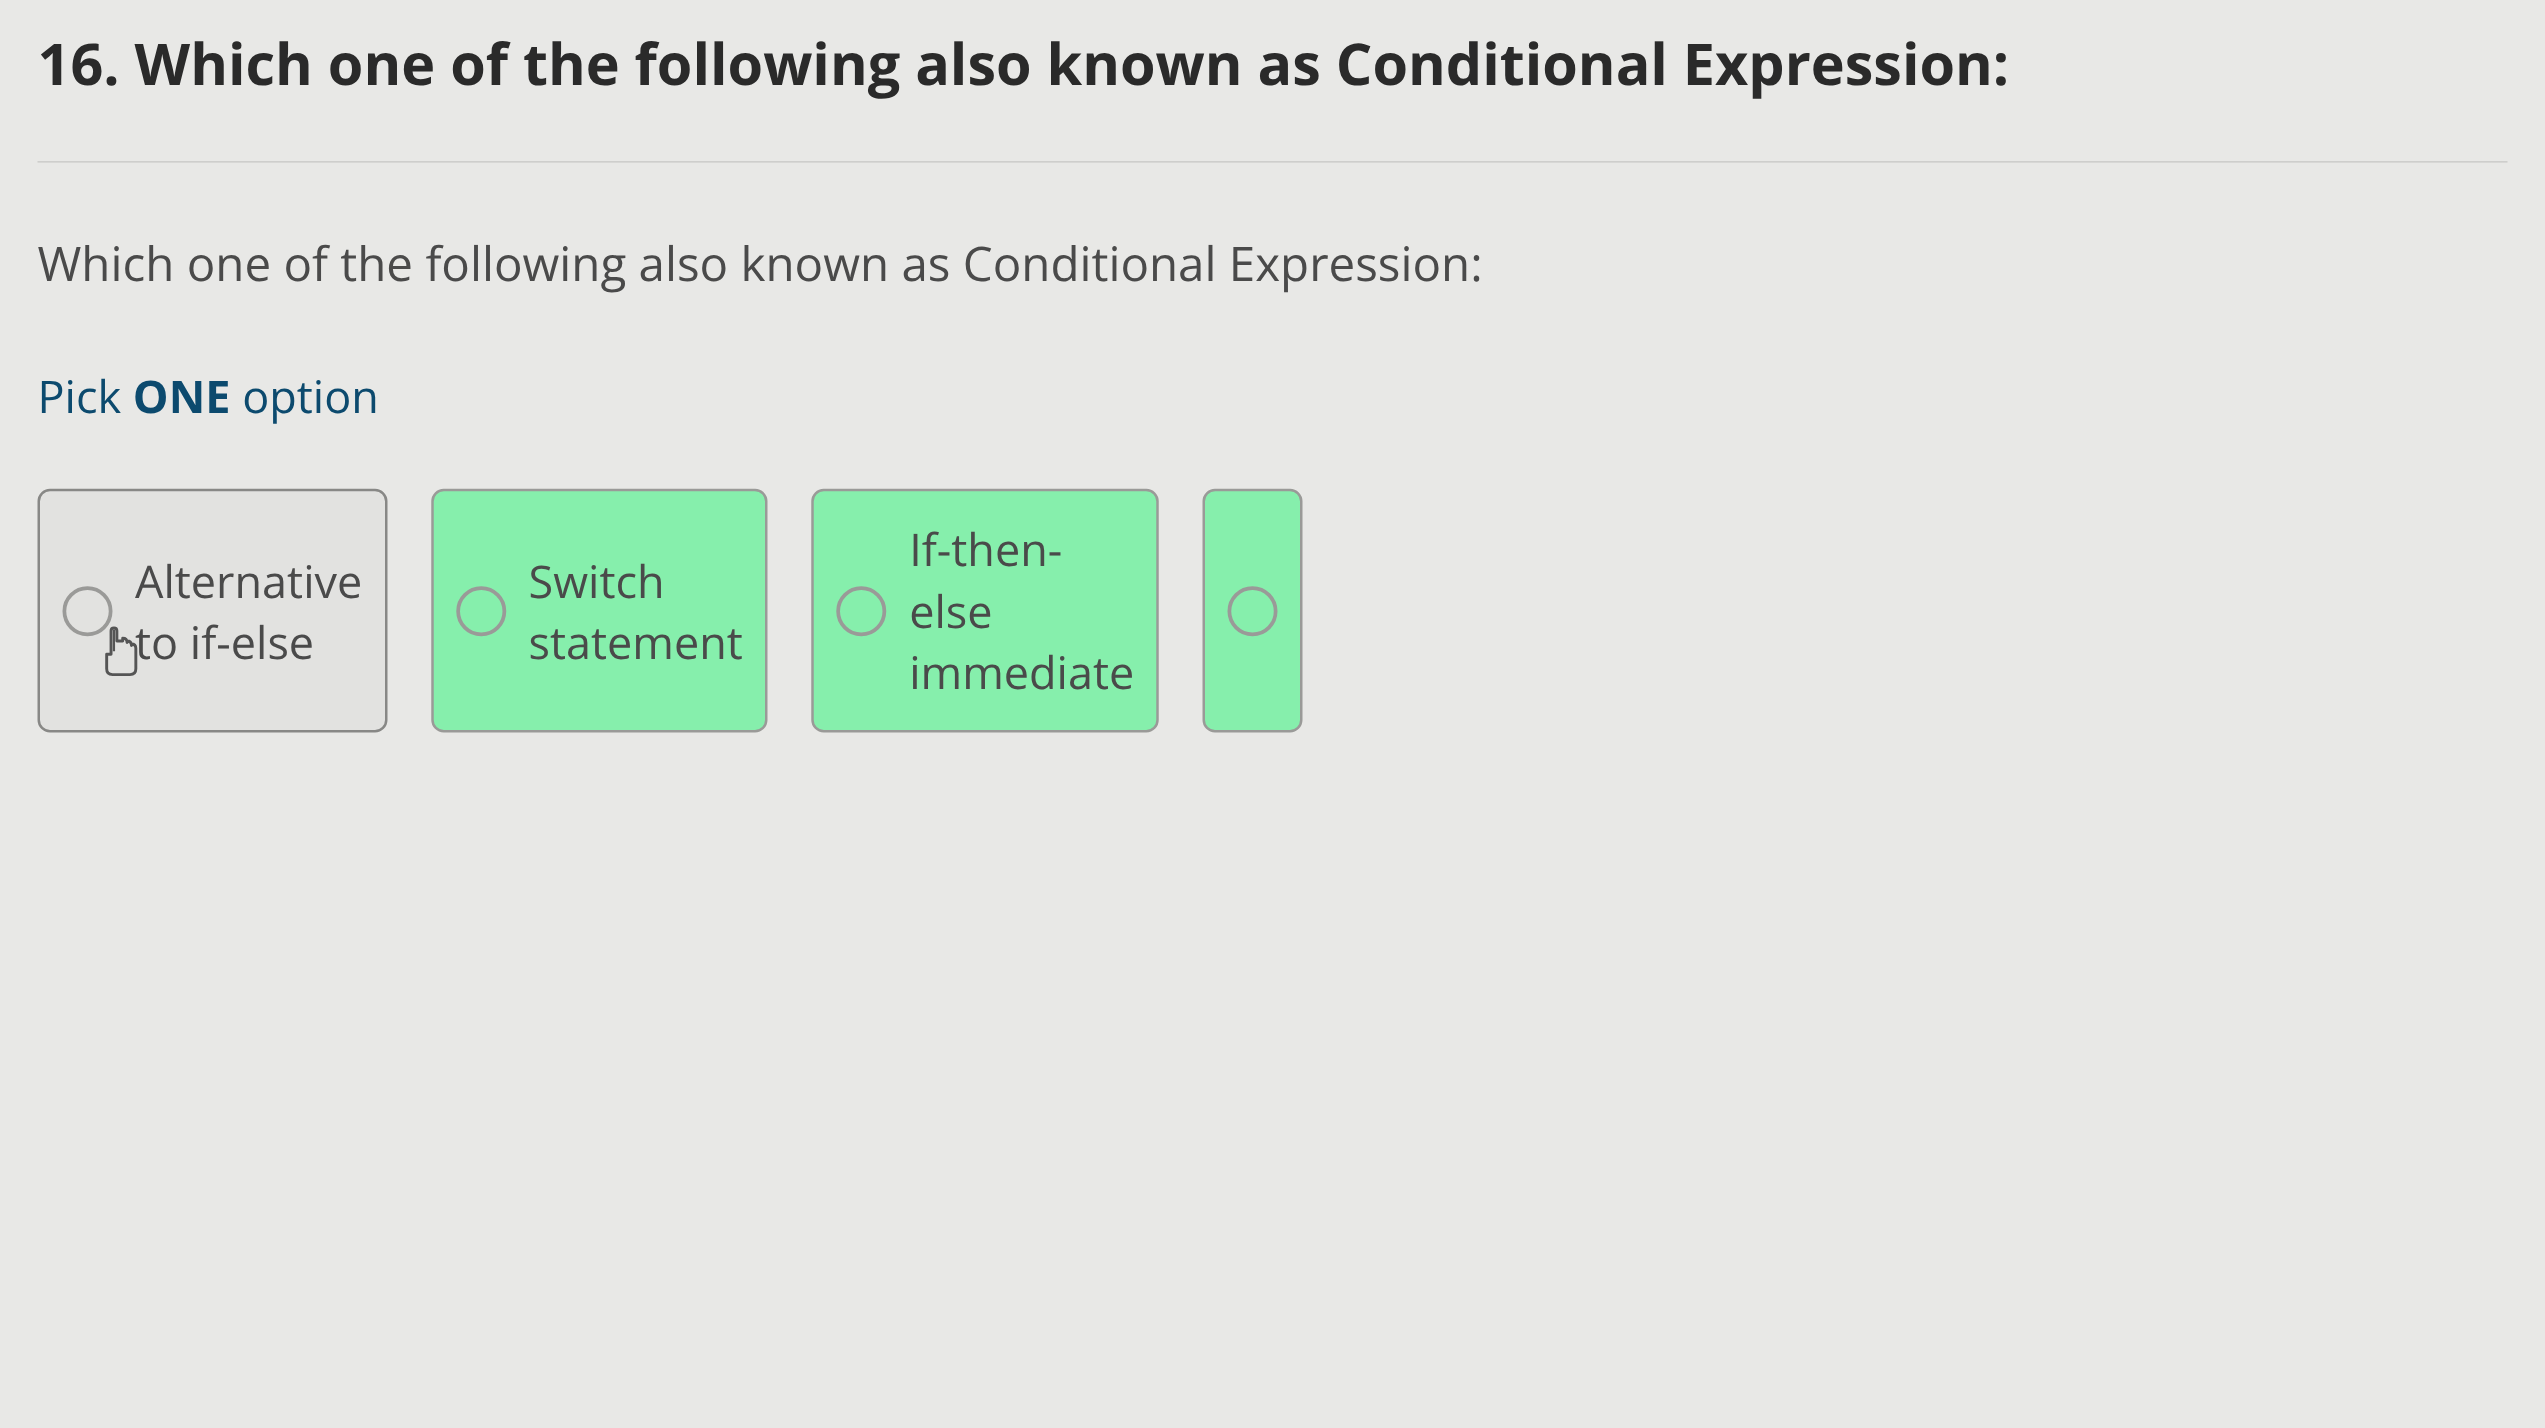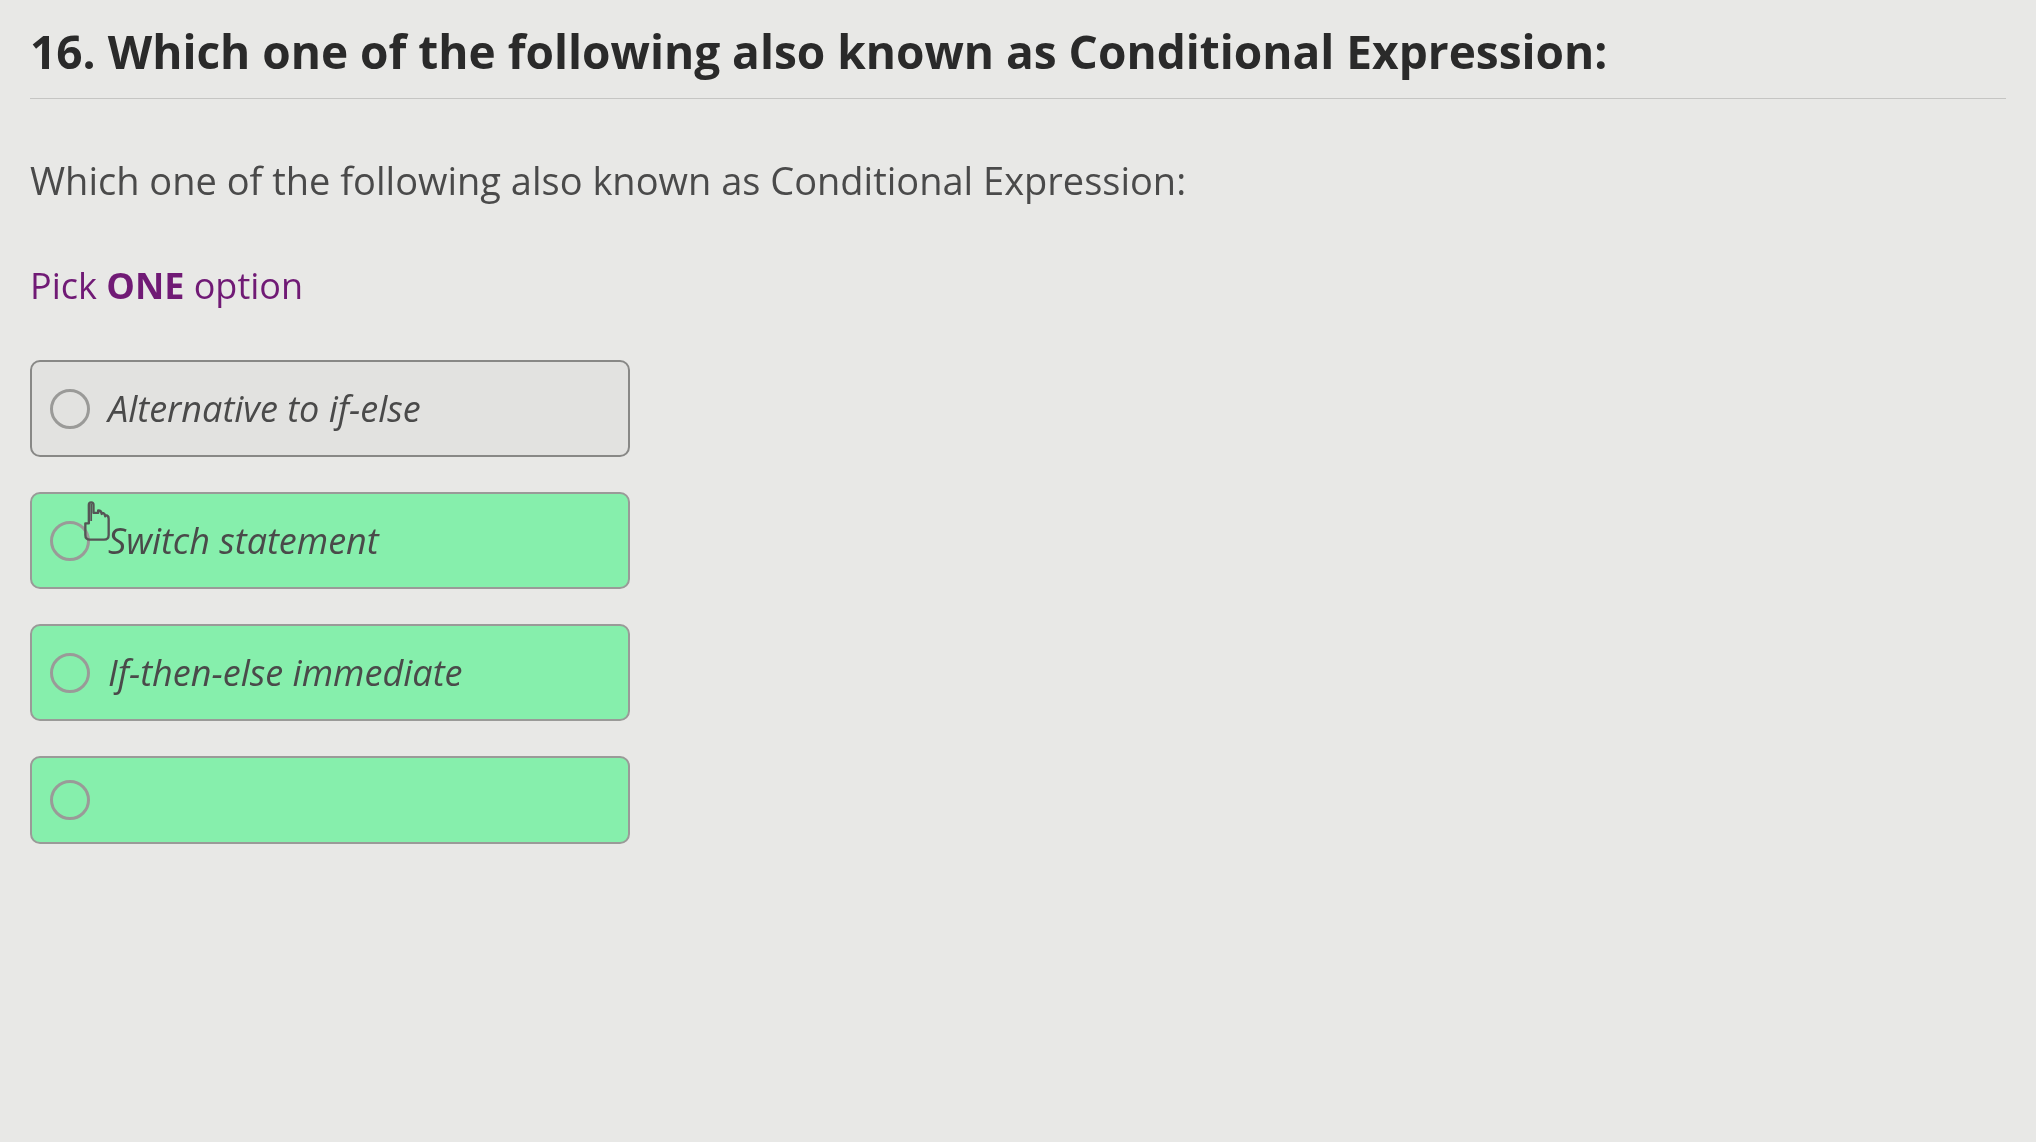--- a/index.html
+++ b/index.html
@@ -12,45 +12,44 @@
       background: #e8e8e6;
       padding: 20px 30px;
       width: 2036px;
       height: 1142px;
       position: relative;
     }
     .question-header {
       font-size: 46px;
       font-weight: 700;
       color: #2a2a2a;
-      padding-bottom: 16px;
+      padding-bottom: 47px;
       border-bottom: 1px solid #c5c5c3;
       margin-bottom: 55px;
     }
     .question-text {
       font-size: 38px;
       color: #4a4a4a;
       font-weight: 400;
       margin-bottom: 55px;
     }
     .instruction {
       font-size: 36px;
-      color: #701a75;
+      color: #0c4a6e;
       font-weight: 400;
       margin-bottom: 50px;
     }
     .instruction strong {
       font-weight: 700;
     }
     .options-container {
       display: flex;
-      flex-direction: column;
+      flex-direction: row;
       gap: 35px;
       width: 600px;
-      font-style: italic;
     }
     .option {
       display: flex;
       align-items: center;
       border: 2px solid #9a9a98;
       border-radius: 10px;
       padding: 22px 18px;
       background: #86efac;
       cursor: pointer;
       gap: 18px;

